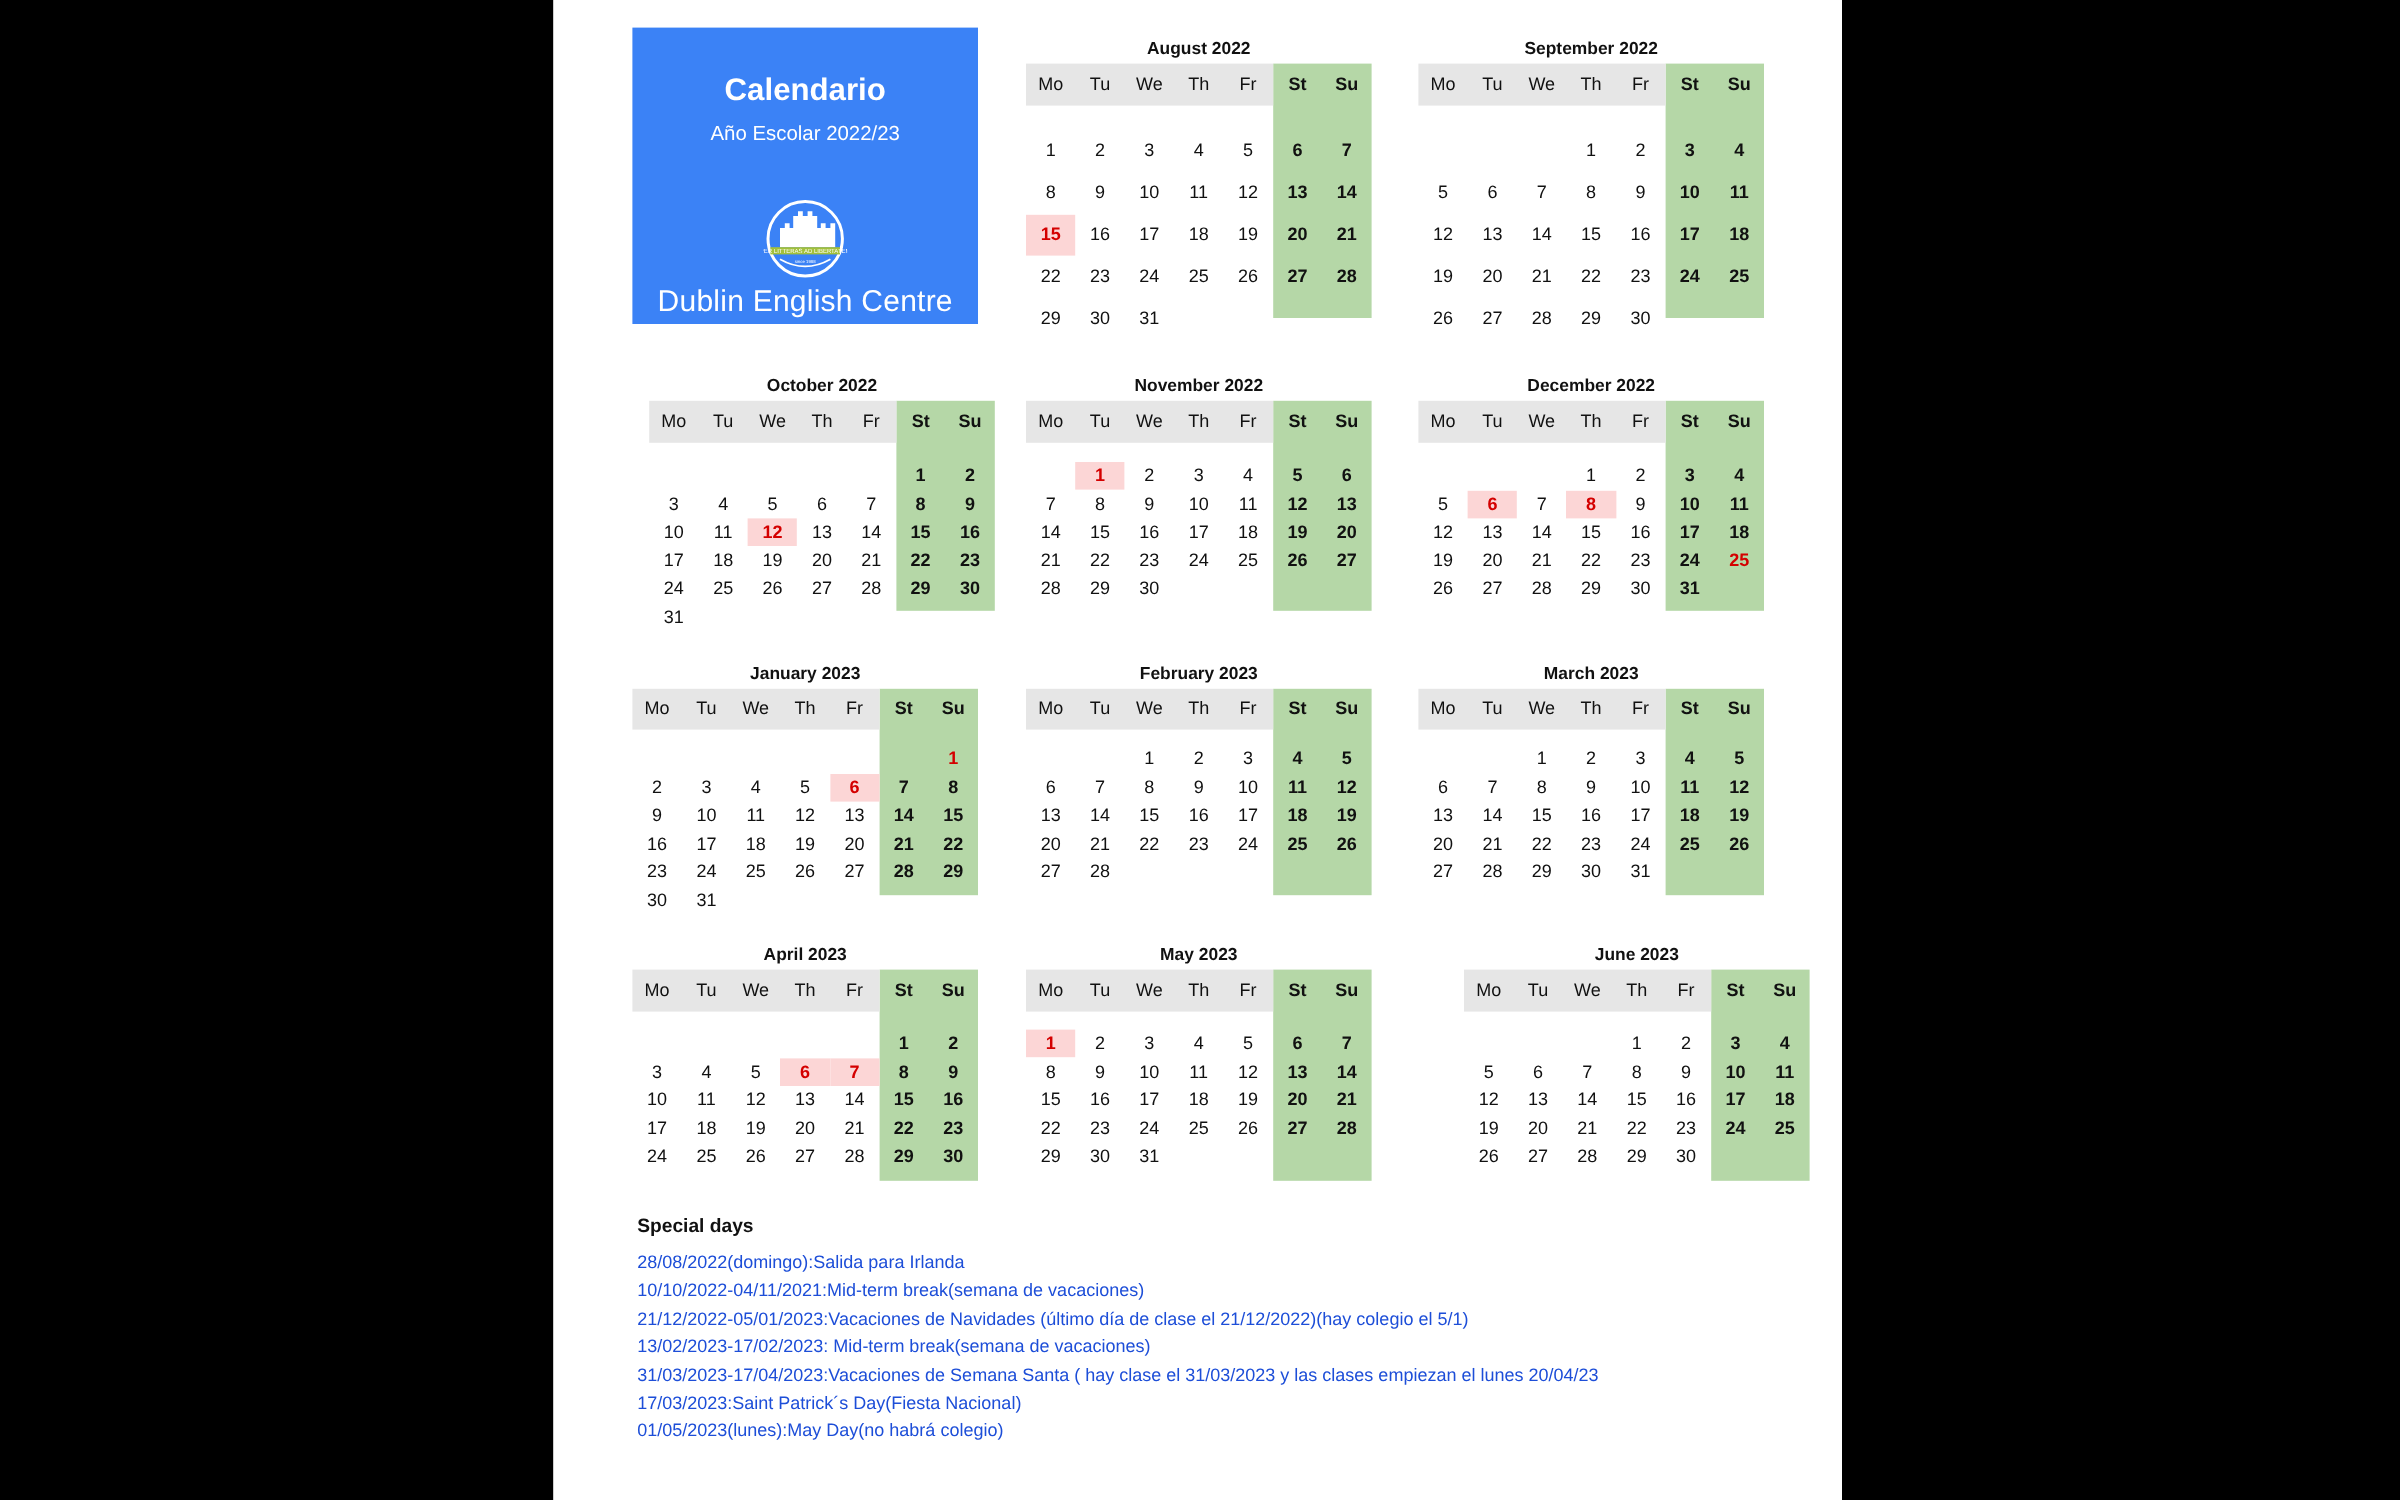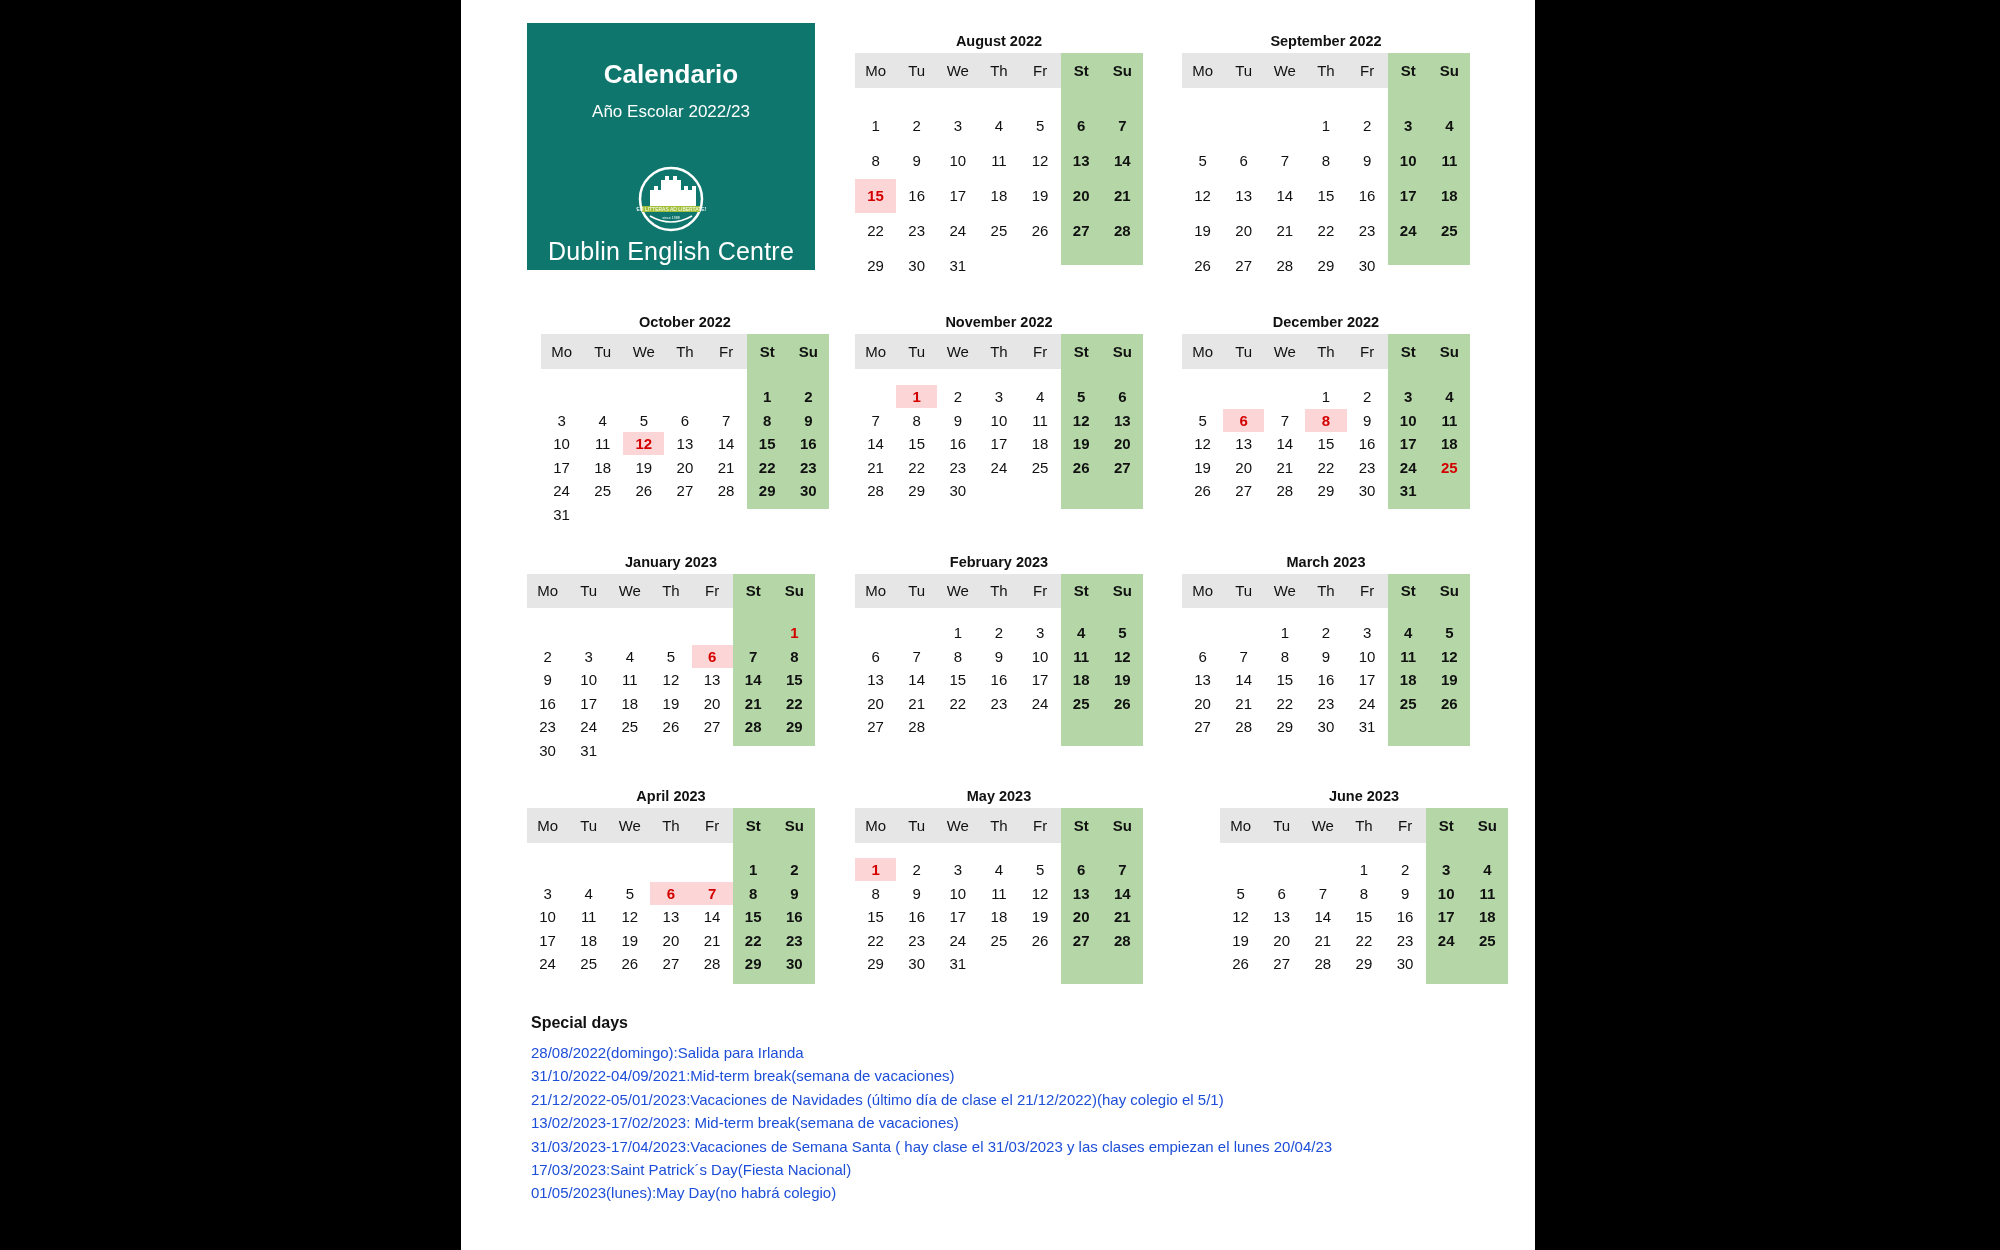--- a/index.html
+++ b/index.html
@@ -7,21 +7,21 @@
     width: 2000px; height: 1250px; background: #000;
     position: relative; overflow: hidden;
     font-family: "Liberation Sans", sans-serif; color: #111;
   }
   .page {
     position: absolute; left: 461px; top: 0; width: 1074px; height: 1250px;
     background: #fff;
   }
   .cover {
     position: absolute; left: 66px; top: 23px; width: 288px; height: 247px;
-    background: #0f766e; color: #fff; text-align: center;
+    background: #3b82f6; color: #fff; text-align: center;
   }
   .cover .title { position: absolute; top: 36px; left: 0; right: 0; font-size: 26px; font-weight: bold; }
   .cover .subtitle { position: absolute; top: 79px; left: 0; right: 0; font-size: 17px; }
   .cover .logo { position: absolute; left: 109px; top: 143px; width: 70px; height: 66px; }
   .cover .brand { position: absolute; top: 214px; left: 0; right: 0; font-size: 25px; font-weight: normal; letter-spacing: 0.2px; }
 
   .month { position: absolute; width: 288px; }
   .month .mtitle { text-align: center; font-weight: bold; font-size: 14.5px; height: 22px; line-height: 22px; }
   .grid { position: relative; }
   .weekend-bg { position: absolute; left: 206px; top: 0; width: 82px; background: #b5d7a7; }
@@ -744,21 +744,21 @@
             <div class="cell we"></div>
           </div>
         </div>
       </div>
     </div>
 
   <div class="special">
     <h3>Special days</h3>
     <div id="special-list">
         <div class="line">28/08/2022(domingo):Salida para Irlanda</div>
-        <div class="line">31/10/2022-04/09/2021:Mid-term break(semana de vacaciones)</div>
+        <div class="line">10/10/2022-04/11/2021:Mid-term break(semana de vacaciones)</div>
         <div class="line">21/12/2022-05/01/2023:Vacaciones de Navidades (último día de clase el 21/12/2022)(hay colegio el 5/1)</div>
         <div class="line">13/02/2023-17/02/2023: Mid-term break(semana de vacaciones)</div>
         <div class="line">31/03/2023-17/04/2023:Vacaciones de Semana Santa ( hay clase el 31/03/2023 y las clases empiezan el lunes 20/04/23</div>
         <div class="line">17/03/2023:Saint Patrick´s Day(Fiesta Nacional)</div>
         <div class="line">01/05/2023(lunes):May Day(no habrá colegio)</div>
       </div>
   </div>
 </div>
 
 </body></html>

